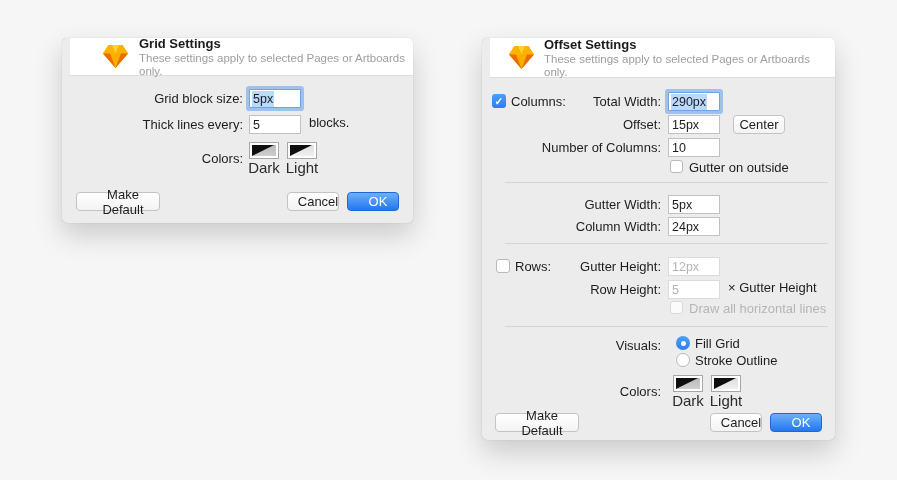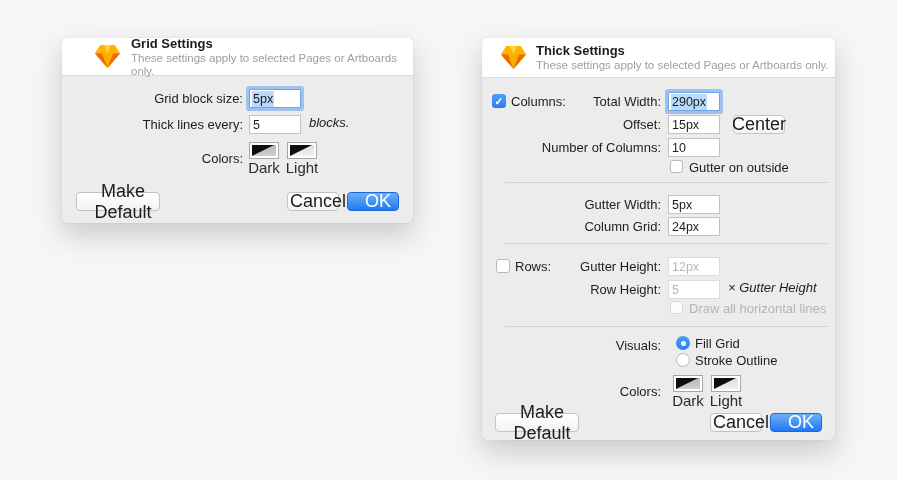--- a/index.html
+++ b/index.html
@@ -19,21 +19,21 @@
     box-shadow:0 0 1px rgba(0,0,0,.25), 0 12px 28px rgba(0,0,0,.18);
     overflow:hidden;
   }
   #grid-dialog   { left:62px;  top:38px; width:351px; height:185px; }
   #layout-dialog { left:482px; top:38px; width:353px; height:402px; }
 
   .dlg-header {
     background:#ffffff;
     border-bottom:1px solid #dcdcdc;
     display:flex; align-items:center;
-    position:absolute; left:0; right:0; top:0;
+    position:absolute; left:8px; right:0; top:0;justify-content:flex-end;
   }
   #grid-dialog .dlg-header   { height:38px; padding-left:33px; gap:11px; }
   #layout-dialog .dlg-header { height:40px; padding-left:19px; gap:10px; }
   .sketch-icon { flex:none; display:block; }
   .hdr-title { font-weight:bold; font-size:13px; line-height:15px; color:#1b1b1d; }
   .hdr-sub   { font-size:11.5px; line-height:13px; color:#9e9e9e; margin-top:1px; }
 
   .row { position:absolute; left:0; right:0; height:19px; display:flex; align-items:flex-start; }
   .row.tall { height:auto; align-items:center; }
   .lbl { flex:none; text-align:right; line-height:19px; color:#1d1d1f; }
@@ -52,26 +52,26 @@
   .tf-focus {
     width:52px; height:19px; flex:none;
     border:1px solid #6fa3e3; background:#fff;
     box-shadow:0 0 0 3px rgba(110,165,235,.6);
     border-radius:1px;
     display:flex; align-items:center; padding:0 2px;
     font-size:12.5px; cursor:text;
   }
   .tf-focus .sel { background:#b9d9fd; padding:1px 1px; }
 
-  .suffix { margin-left:8px;font-style:italic; }
+  .suffix { margin-left:8px; }
 
   .btn {
     height:19px; border:1px solid #c3c3c3; border-radius:4px;
     background:linear-gradient(#ffffff,#f3f3f3);
-    font-family:"Liberation Sans", sans-serif; font-size:18px; color:#1d1d1f;
+    font-family:"Liberation Sans", sans-serif; font-size:13px; color:#1d1d1f;
     display:flex; align-items:center; justify-content:center;
     cursor:default; padding:0;
   }
   .btn.abs { position:absolute;padding-left:10px; }
   .btn.primary {
     background:linear-gradient(#6cb0f8,#2277f2);
     border-color:#1e67da; color:#fff;
   }
   .btn.inline { flex:none; margin-left:13px; width:52px; }
 
@@ -173,21 +173,21 @@
   <div class="dlg-header">
     <svg class="sketch-icon" width="25" height="23" viewBox="0 0 100 92">
       <polygon points="22,0 78,0 100,34 50,92 0,34" fill="#FDAD00"></polygon>
       <polygon points="35,0 65,0 50,34" fill="#FDD231"></polygon>
       <polygon points="22,0 35,0 50,34 0,34" fill="#FDB300"></polygon>
       <polygon points="78,0 65,0 50,34 100,34" fill="#FDB300"></polygon>
       <polygon points="0,34 28,34 50,92" fill="#EA6C00"></polygon>
       <polygon points="100,34 72,34 50,92" fill="#EA6C00"></polygon>
     </svg>
     <div class="hdr-text">
-      <div class="hdr-title">Thick Settings</div>
+      <div class="hdr-title">Offset Settings</div>
       <div class="hdr-sub">These settings apply to selected Pages or Artboards only.</div>
     </div>
   </div>
 
   <div class="cb checked abs" style="left:10px; top:56px"><span>✓</span></div>
   <span class="cb-label" style="left:29px; top:54px">Columns:</span>
 
   <div class="row" style="top:54px">
     <span class="lbl">Total Width:</span>
     <div class="tf-focus">
@@ -213,21 +213,21 @@
   </div>
 
   <div class="sep" style="top:144px"></div>
 
   <div class="row" style="top:157px">
     <span class="lbl">Gutter Width:</span>
     <input class="tf" value="5px" style="">
   </div>
 
   <div class="row" style="top:179px">
-    <span class="lbl">Column Grid:</span>
+    <span class="lbl">Column Width:</span>
     <input class="tf" value="24px" style="">
   </div>
 
   <div class="sep" style="top:205px"></div>
 
   <div class="cb unchecked abs" style="left:14px; top:221px"></div>
   <span class="cb-label" style="left:33px; top:219px">Rows:</span>
 
   <div class="row" style="top:219px">
     <span class="lbl">Gutter Height:</span>

